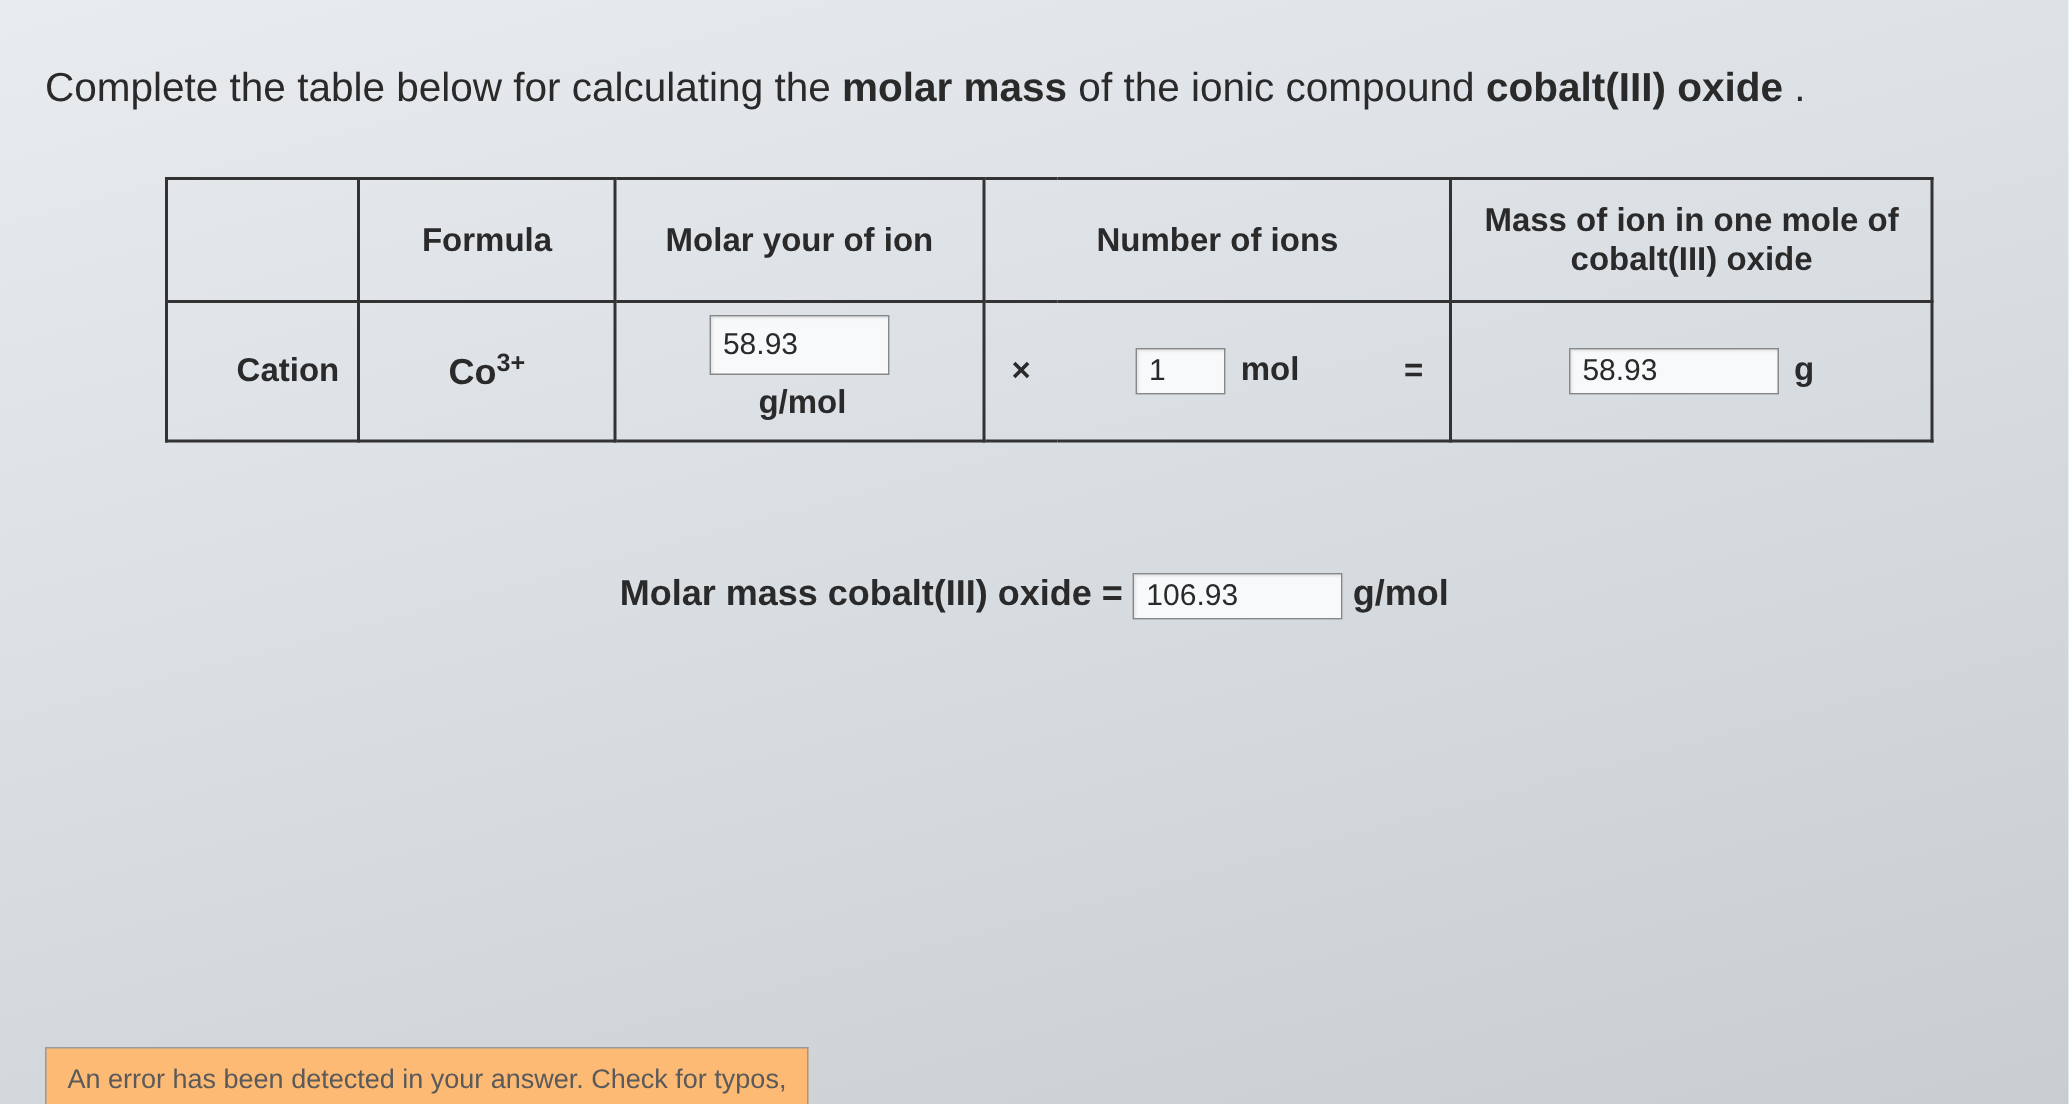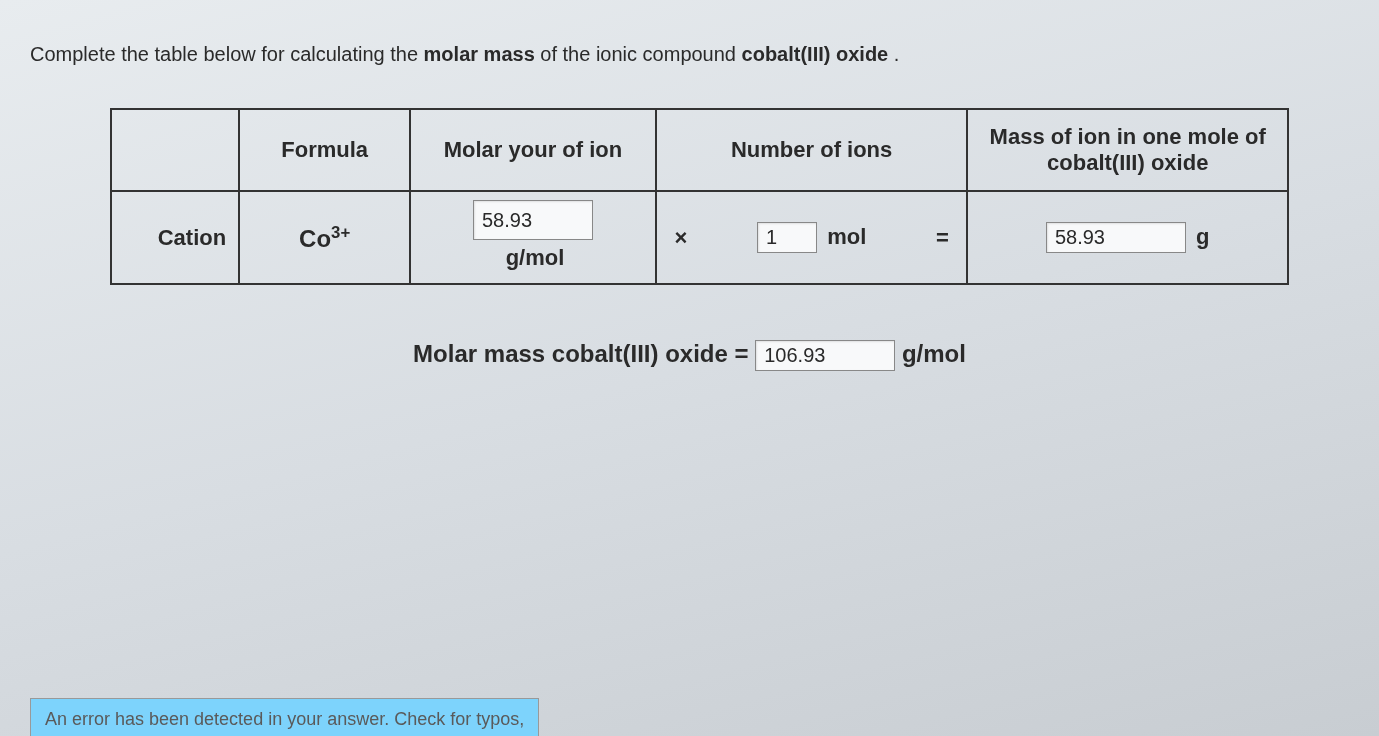--- a/index.html
+++ b/index.html
@@ -6,21 +6,21 @@
     body {
       font-family: Arial, Helvetica, sans-serif;
       background: linear-gradient(165deg, #e8ecef 0%, #d8dde2 50%, #c8cdd2 100%);
       width: 1379px;
       height: 736px;
       padding: 40px 30px 0 30px;
       color: #2a2a2a;
       overflow: hidden;
     }
     .prompt {
-      font-size: 20px;
+      font-size: 27px;
       margin-bottom: 40px;
       line-height: 1.4;
       font-weight: 400;
     }
     .prompt b { font-weight: 700; }
     .table-wrap {
       margin: 0 60px 0 80px;
     }
     table {
       border-collapse: collapse;
@@ -56,31 +56,31 @@
     .wider { min-width: 140px; }
     .mm-cell {
       line-height: 1.6;
     }
     .unit { font-weight: 700; margin-left: 4px; }
     .op { font-weight: 700; padding: 0 4px; font-size: 22px; }
     .no-left-border { border-left: none; }
     .no-right-border { border-right: none; }
     .result-row {
       text-align: center;
-      margin-top: 55px;
+      margin-top: 87px;
       font-size: 24px;
       font-weight: 700;
     }
     .result-row .input-box { font-weight: 400; }
     .error-box {
       position: absolute;
       bottom: 0;
       left: 30px;
       border: 1px solid #999;
-      background: #7dd3fc;
+      background: #fdba74;
       padding: 8px 14px 4px 14px;
       font-size: 18px;
       color: #5a5a5a;
       line-height: 1.4;
       border-bottom: none;
     }
     .col-blank { width: 120px; }
     .col-formula { width: 160px; }
     .col-mm { width: 230px; }
     .col-op1 { width: 40px; }

